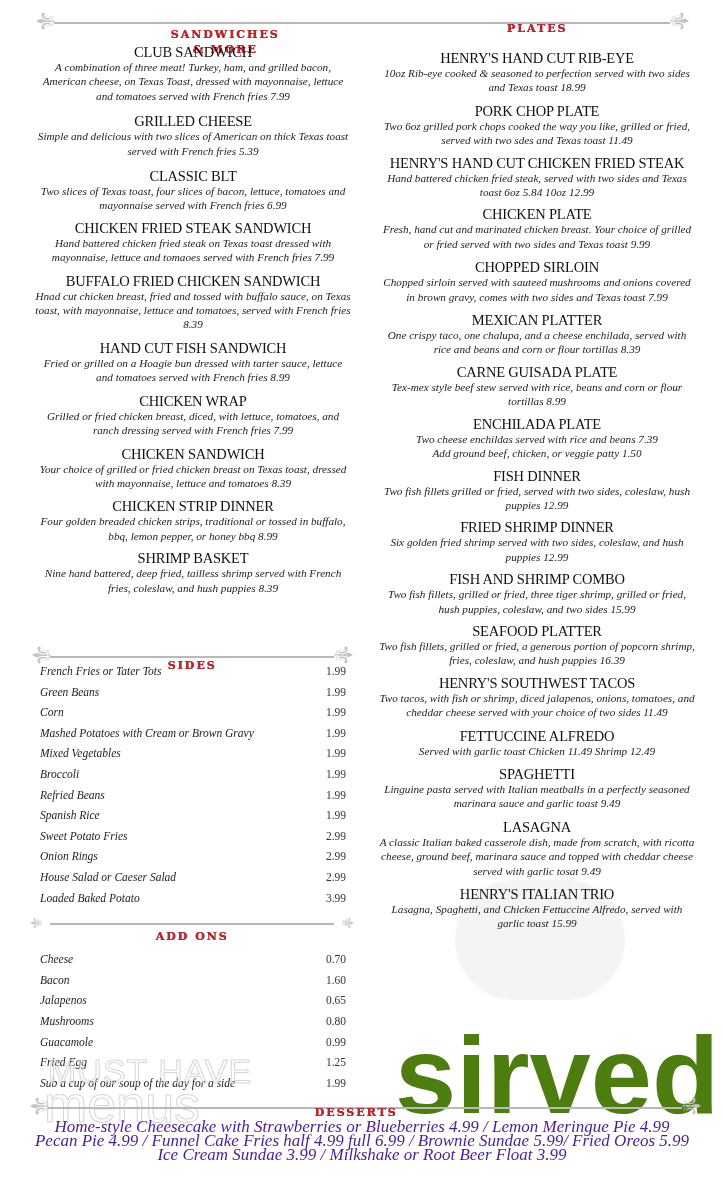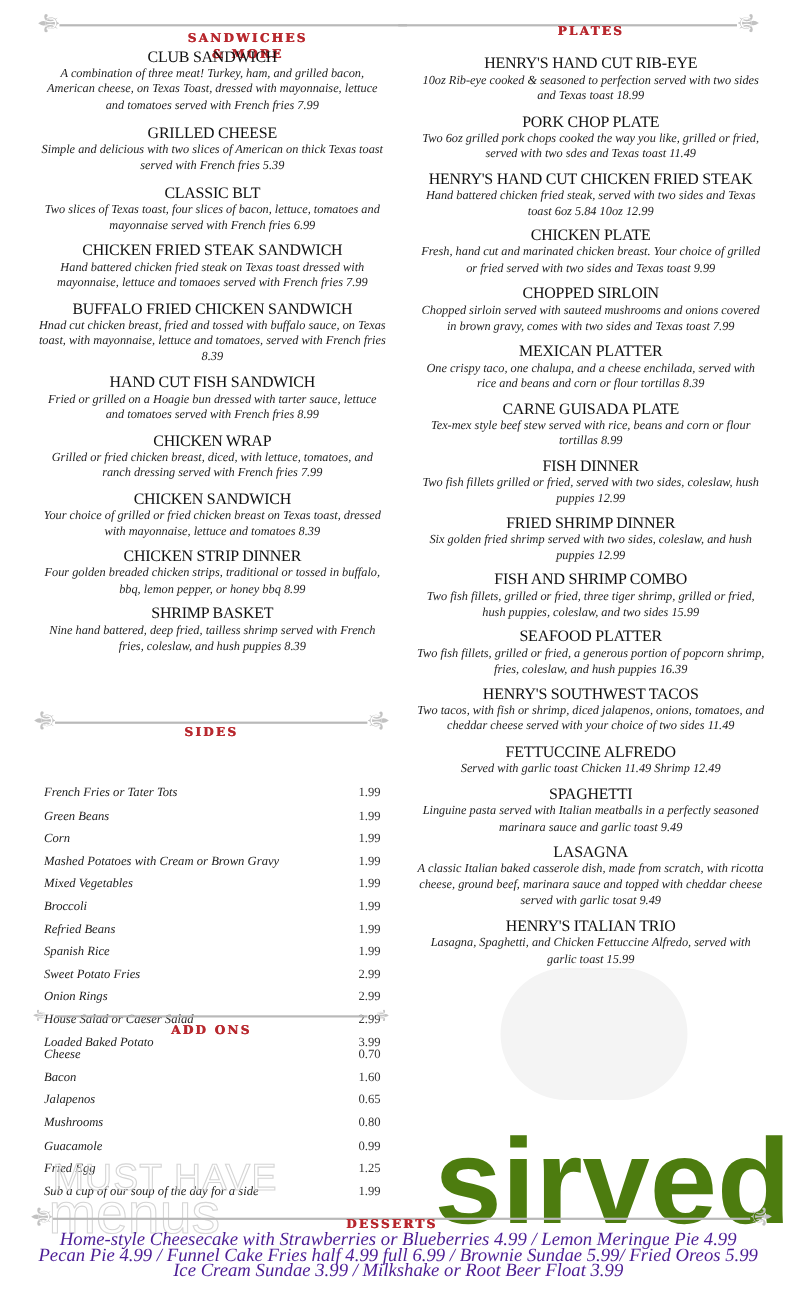--- a/index.html
+++ b/index.html
@@ -94,21 +94,21 @@
     </div>
 </div>
 
 <div class="divider" style="left:36px; top:650px; width:312px;">
   <div class="line"></div>
   <span class="fleur left">⚜</span>
   <span class="fleur right">⚜</span>
 </div>
 <div class="sec-title" style="left:36px; width:312px; top:658px;">SIDES</div>
 
-<div class="list" style="left:40px; width:306px; top:715px;">
+<div class="list" style="left:40px; width:306px; top:665px;">
   <div class="row" style="height:20.6px">
       <span>French Fries or Tater Tots</span>
       <span class="price">1.99</span>
     </div>
   <div class="row" style="height:20.6px">
       <span>Green Beans</span>
       <span class="price">1.99</span>
     </div>
   <div class="row" style="height:20.6px">
       <span>Corn</span>
@@ -215,20 +215,25 @@
     </div>
   <div class="item" style="margin-top:8px">
       <div class="item-name">MEXICAN PLATTER</div>
       <div class="item-desc">One crispy taco, one chalupa, and a cheese enchilada, served with rice and beans and corn or flour tortillas  8.39</div>
     </div>
   <div class="item" style="margin-top:6px">
       <div class="item-name">CARNE GUISADA PLATE</div>
       <div class="item-desc">Tex-mex style beef stew served with rice, beans and corn or flour tortillas  8.99</div>
     </div>
   <div class="item" style="margin-top:6px">
+      <div class="item-name">ENCHILADA PLATE</div>
+      <div class="item-desc">Two cheese enchildas served with rice and beans  7.39</div>
+      <div class="item-desc">Add ground beef, chicken, or veggie patty 1.50</div>
+    </div>
+  <div class="item" style="margin-top:6px">
       <div class="item-name">FISH DINNER</div>
       <div class="item-desc">Two fish fillets grilled or fried, served with two sides, coleslaw, hush puppies  12.99</div>
     </div>
   <div class="item" style="margin-top:6px">
       <div class="item-name">FRIED SHRIMP DINNER</div>
       <div class="item-desc">Six golden fried shrimp served with two sides, coleslaw, and hush puppies  12.99</div>
     </div>
   <div class="item" style="margin-top:6px">
       <div class="item-name">FISH AND SHRIMP COMBO</div>
       <div class="item-desc">Two fish fillets, grilled or fried, three tiger shrimp, grilled or fried, hush puppies, coleslaw, and two sides  15.99</div>

